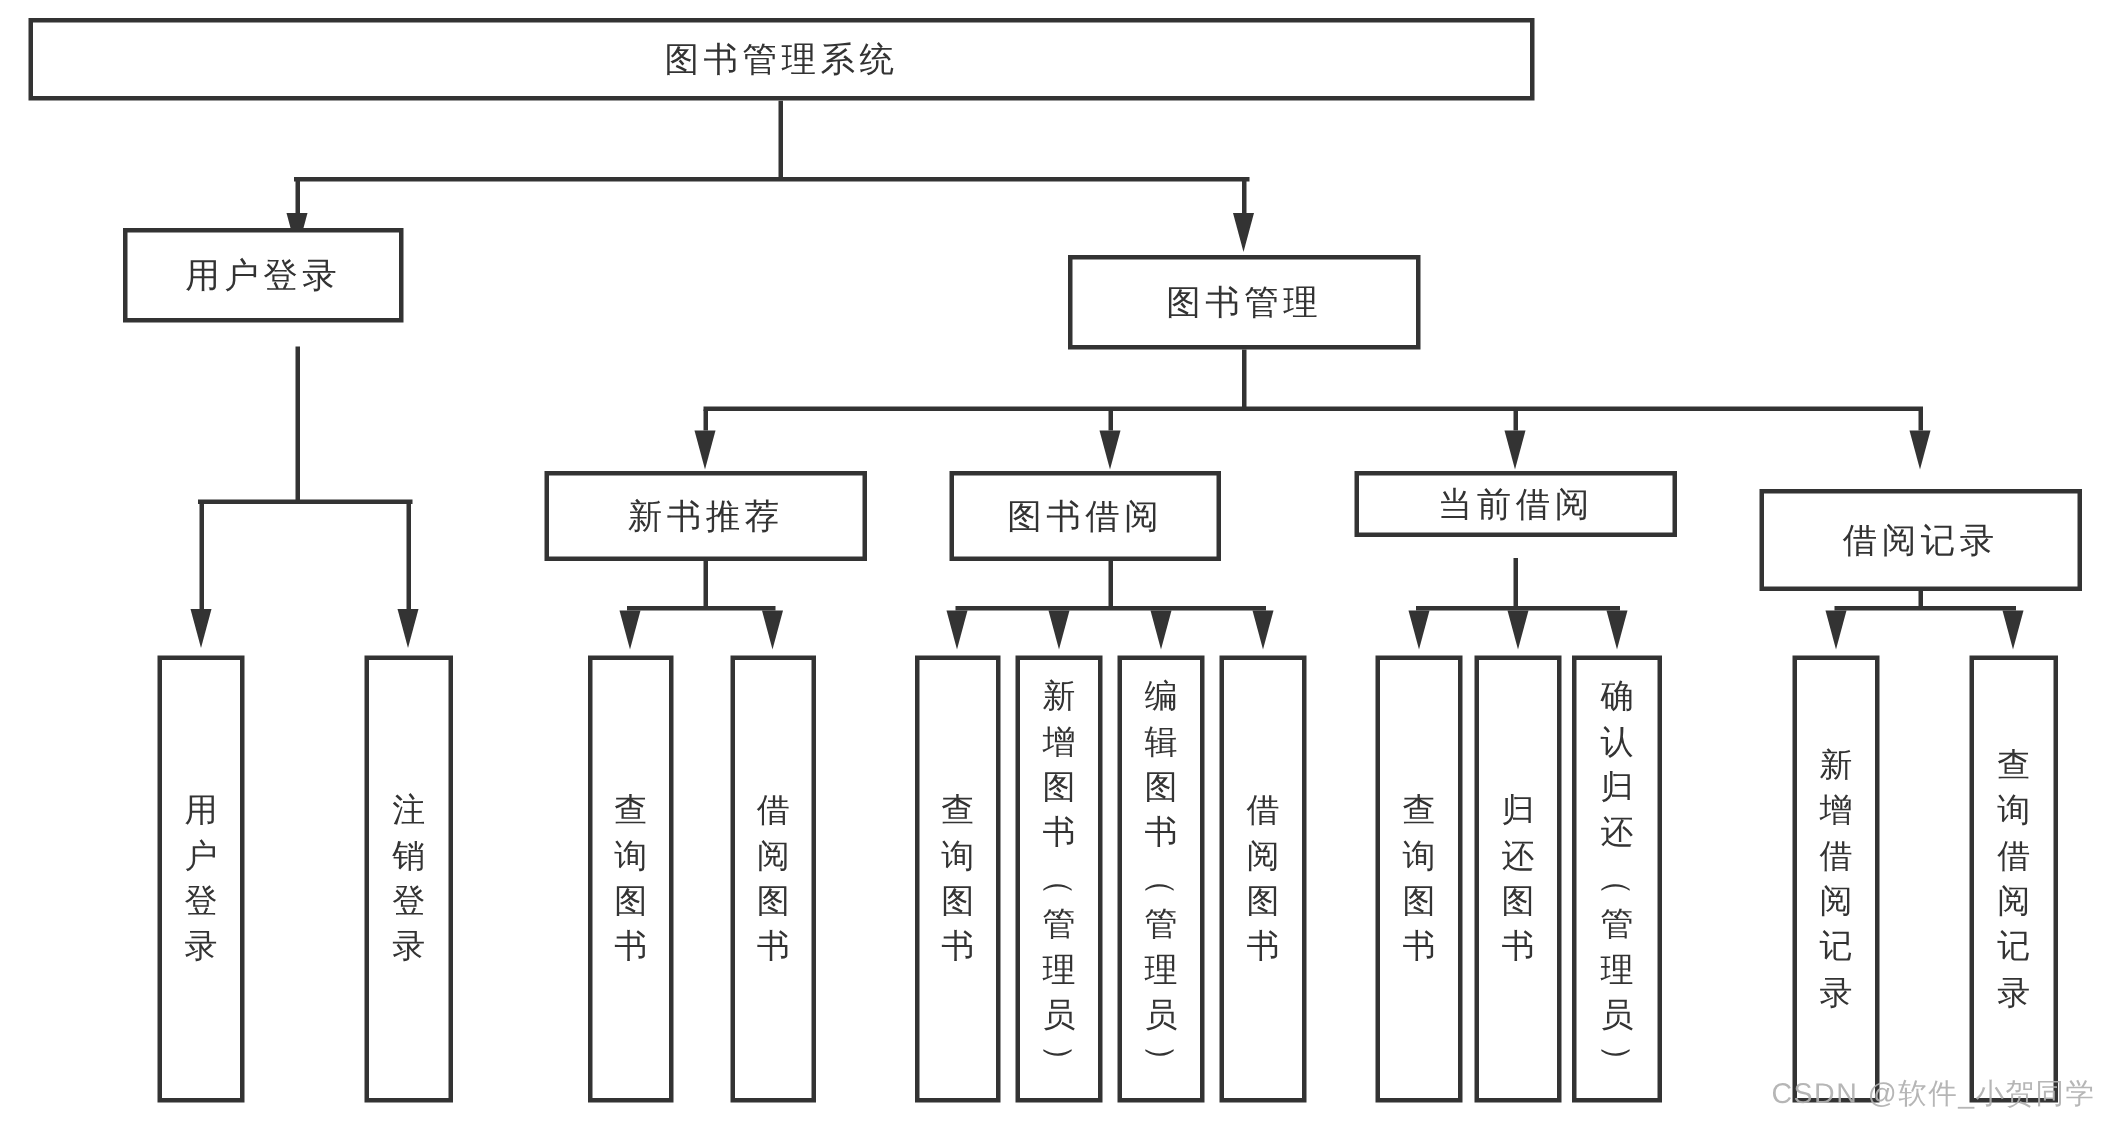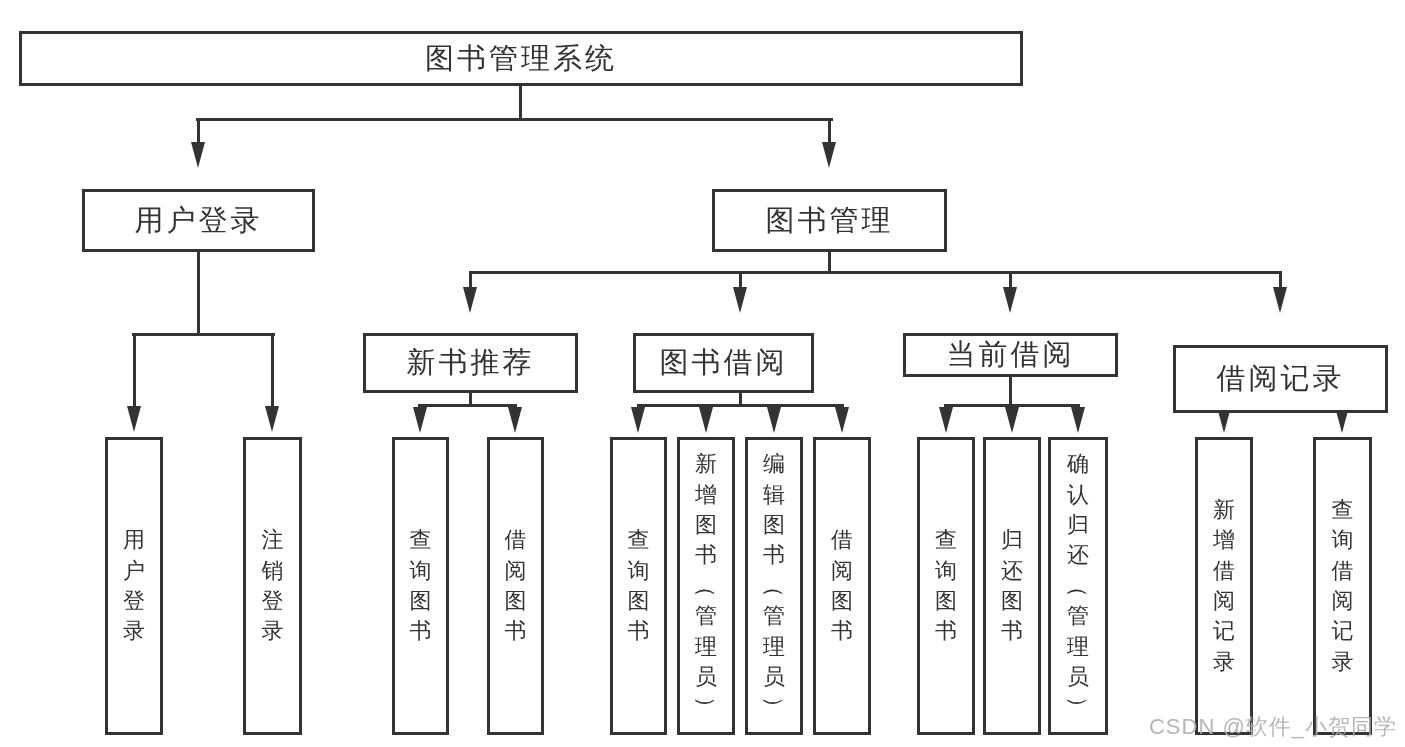--- a/index.html
+++ b/index.html
@@ -21,36 +21,35 @@
   .arr{
     position:absolute;width:0;height:0;
     border-left:7px solid transparent;
     border-right:7px solid transparent;
     border-top:26px solid var(--line);
   }
   .hbox{
     position:absolute;box-sizing:border-box;
     border:3px solid var(--line);background:var(--bg);
     display:flex;align-items:center;justify-content:center;
-    font-size:29px;letter-spacing:3px;color:var(--text);
+    font-size:23px;letter-spacing:3px;color:var(--text);
     white-space:nowrap;
-    margin-top:19px;
   }
   .vbox{
     position:absolute;box-sizing:border-box;
     top:437px;height:298px;
     border:3px solid var(--line);background:var(--bg);
     display:flex;flex-direction:column;align-items:center;justify-content:center;
     font-size:22px;color:var(--text);
   }
   .vchar{display:block;line-height:1.38;text-align:center;}
   .vchar.rot{transform:rotate(90deg);}
   .watermark{
     position:absolute;right:8px;bottom:5px;
-    font-size:22px;letter-spacing:1px;color:var(--wm);
+    font-size:19px;letter-spacing:1px;color:var(--wm);
     opacity:.92;z-index:10;white-space:nowrap;margin-top:36px;
   }
 </style>
 </head>
 <body>
 
 <div class="stage">
 
   <div class="vl" style="left:519px;top:67px;height:53px"></div>
   <div class="hl" style="left:196px;top:118px;width:637px"></div>
@@ -95,21 +94,21 @@
   <div class="arr" style="left:1005px;top:407px"></div>
   <div class="arr" style="left:1071px;top:407px"></div>
 
   <div class="vl" style="left:1279px;top:372px;height:34px"></div>
   <div class="hl" style="left:1223px;top:404px;width:121px"></div>
   <div class="arr" style="left:1217px;top:407px"></div>
   <div class="arr" style="left:1335px;top:407px"></div>
 
   <div class="hbox" style="left:19px;top:12px;width:1004px;height:55px">图书管理系统</div>
 
-  <div class="hbox" style="left:82px;top:170px;width:233px;height:63px">用户登录</div>
+  <div class="hbox" style="left:82px;top:152px;width:187px;height:63px">用户登录</div>
   <div class="hbox" style="left:712px;top:170px;width:235px;height:63px">图书管理</div>
 
   <div class="hbox" style="left:363px;top:314px;width:215px;height:60px">新书推荐</div>
   <div class="hbox" style="left:633px;top:314px;width:181px;height:60px">图书借阅</div>
   <div class="hbox" style="left:903px;top:314px;width:215px;height:44px">当前借阅</div>
   <div class="hbox" style="left:1173px;top:326px;width:215px;height:68px">借阅记录</div>
 
   <div class="vbox" style="left:105px;width:58px">
       <span class="vchar">用</span>
       <span class="vchar">户</span>

